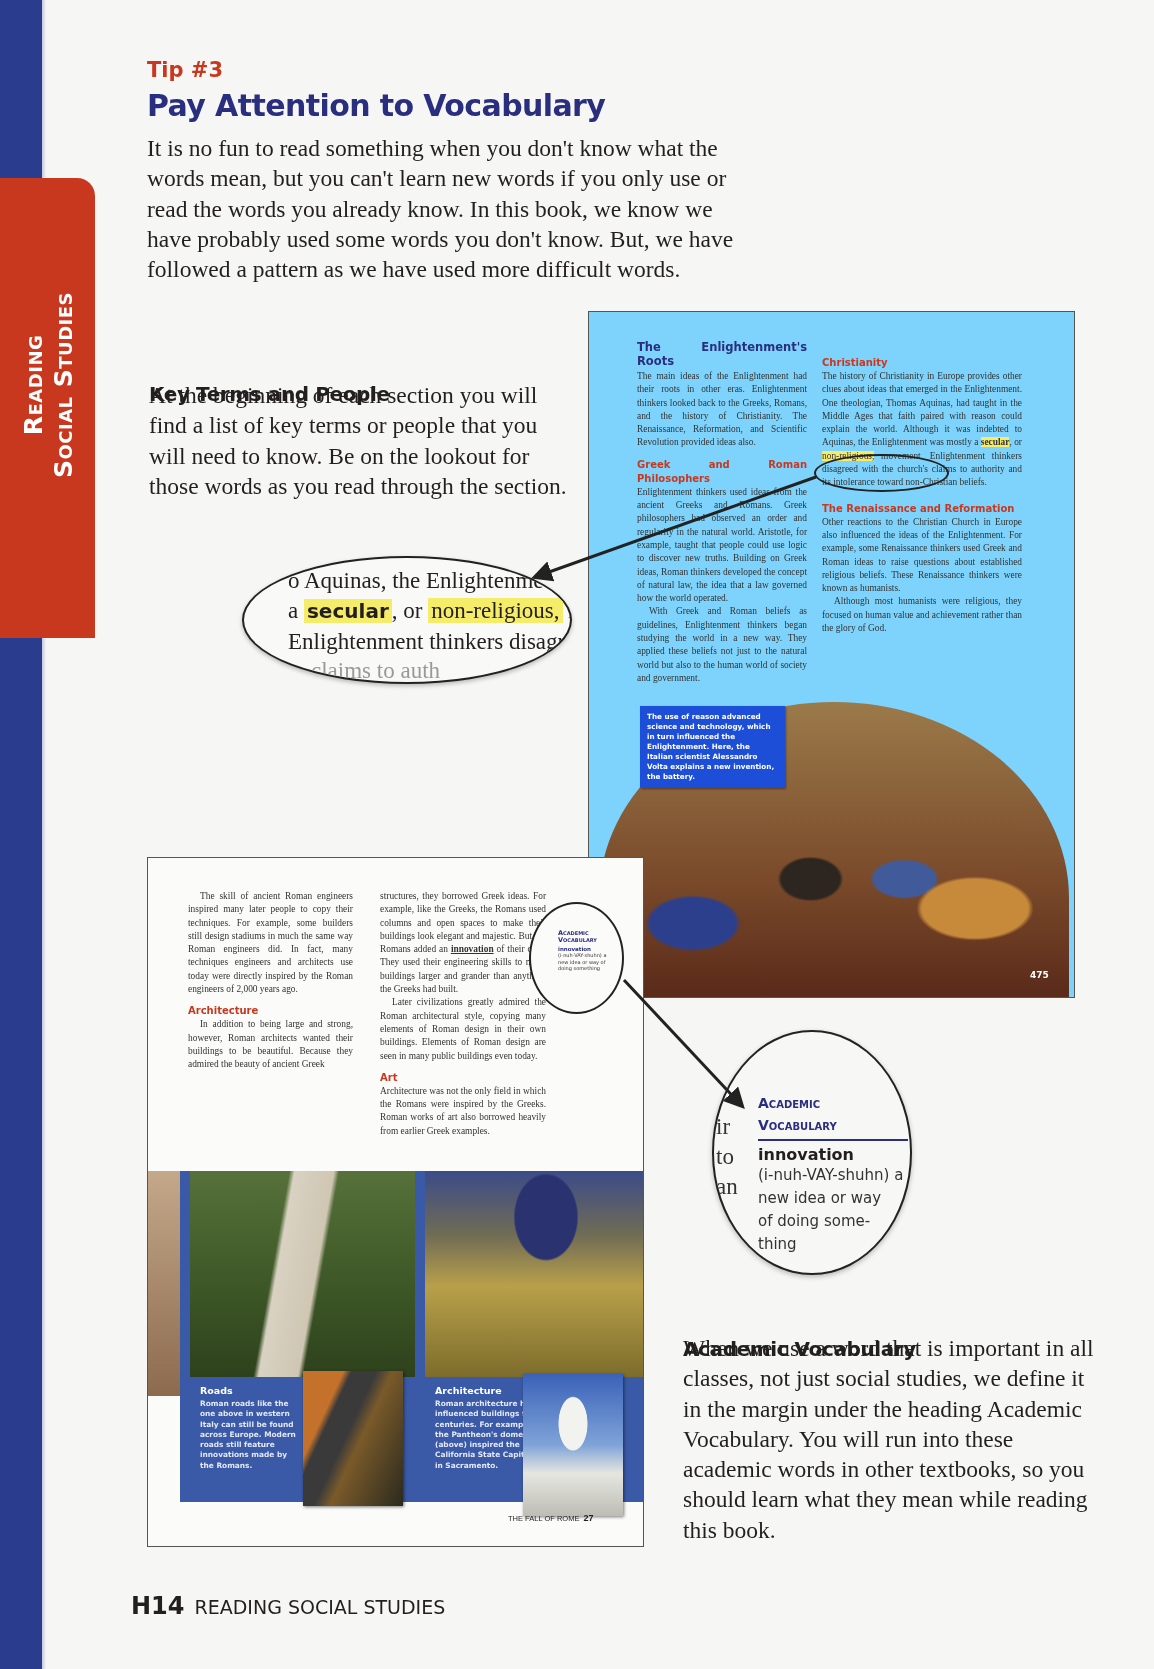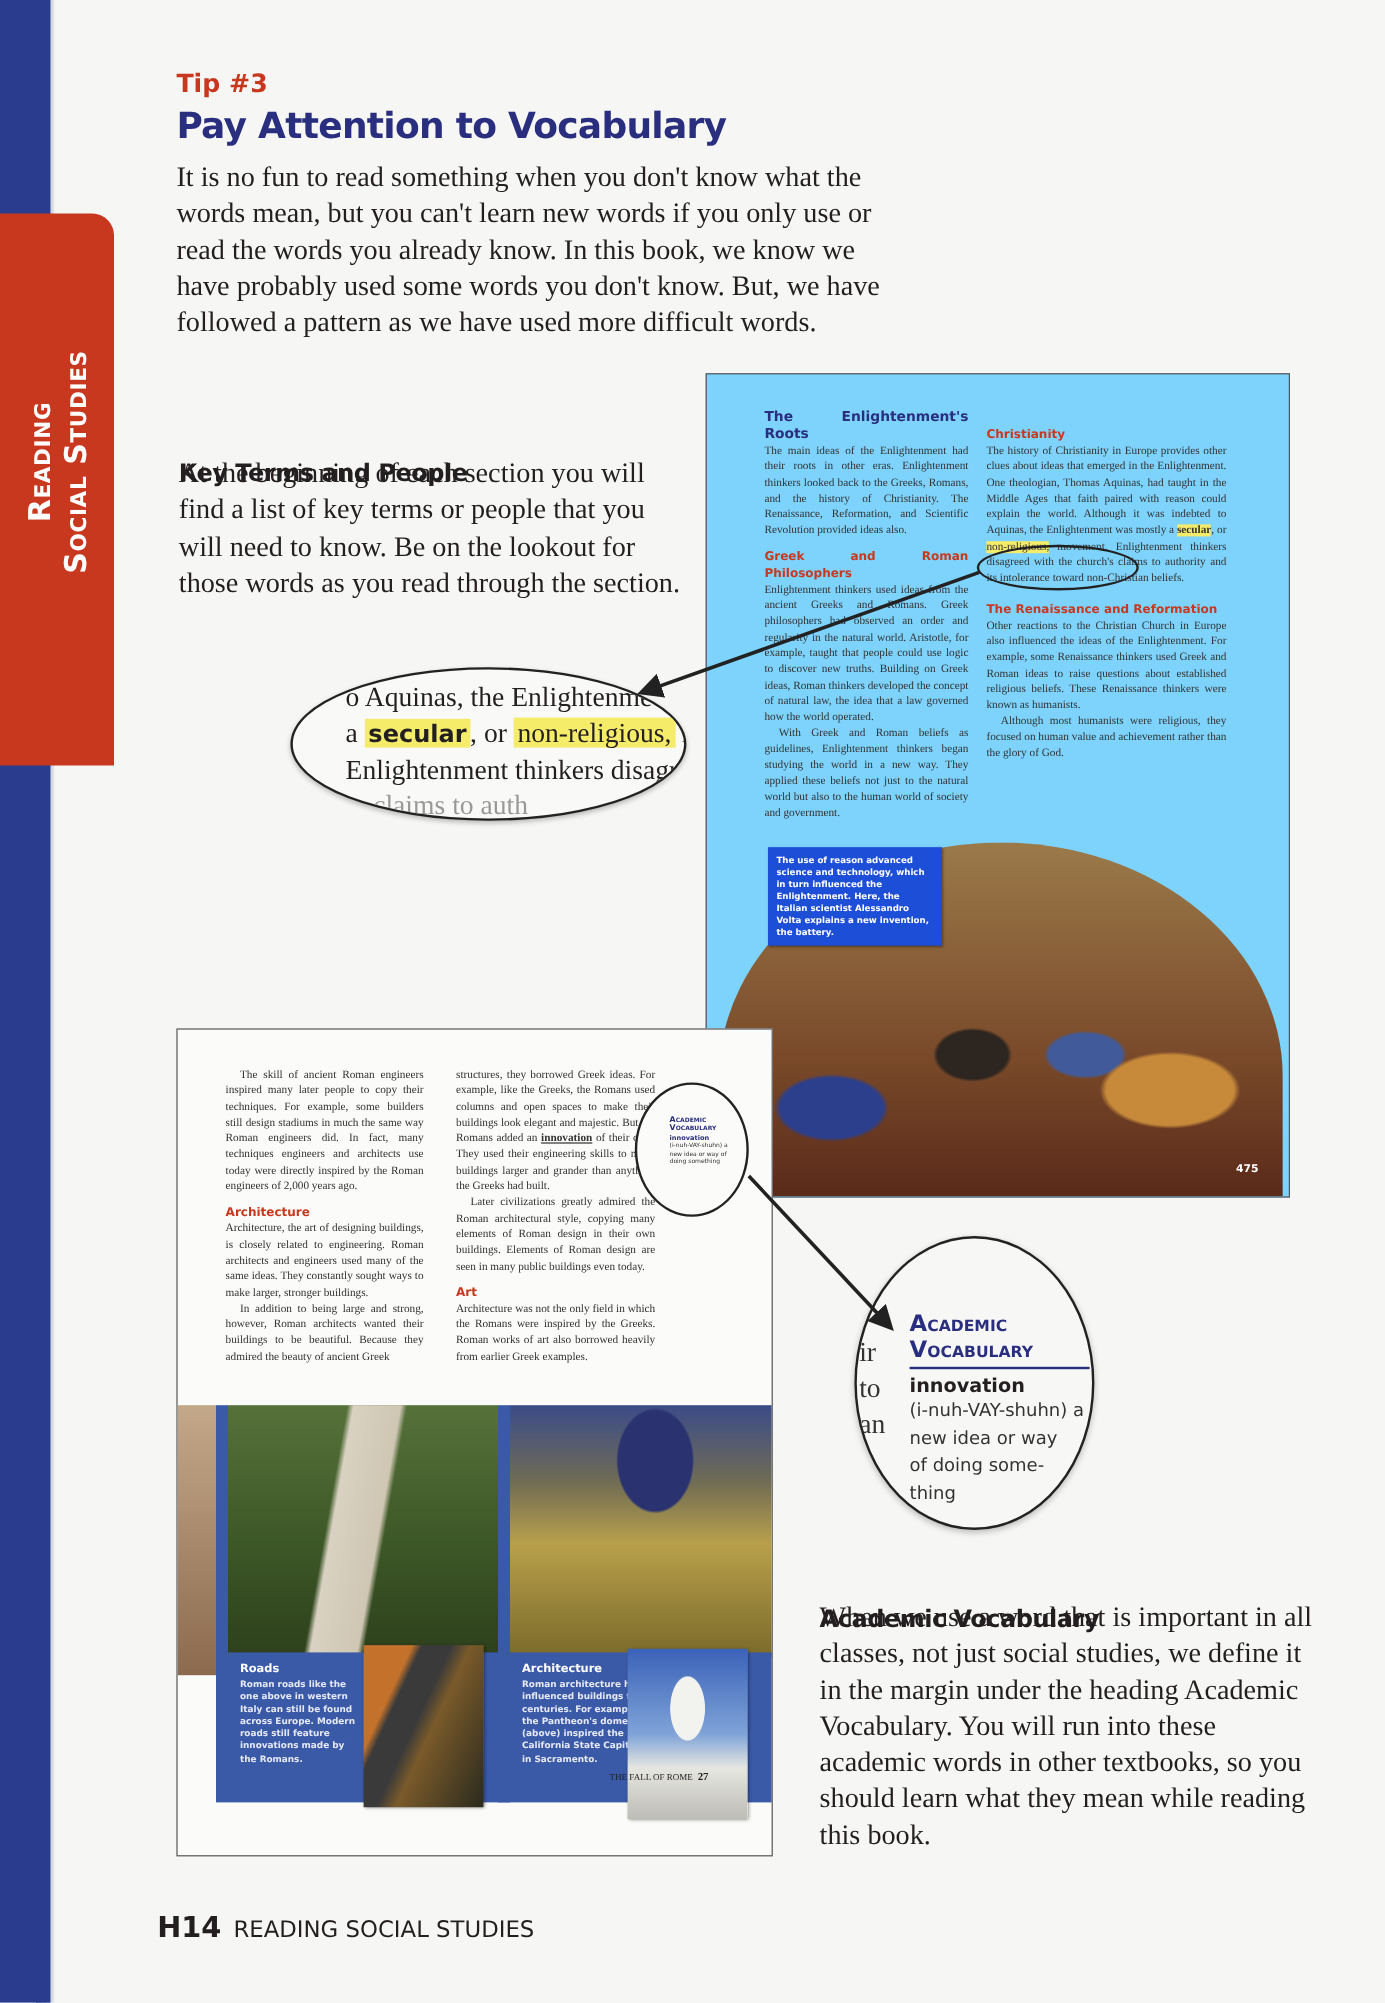--- a/index.html
+++ b/index.html
@@ -68,21 +68,21 @@
       linear-gradient(#3b4c88, #6f6b55 30%, #b8a04a 55%, #7a6a2a); }
   .caption-box { position: absolute; top: 206px; height: 125px; background: #3a5aa8; color: #fff; font-family: "DejaVu Sans", sans-serif; }
   .cap-roads { left: 32px; width: 245px; }
   .cap-arch { left: 267px; width: 230px; }
   .caption-box h5 { font-size: 9.5px; font-weight: bold; margin: 8px 0 3px 20px; }
   .caption-box p { font-size: 7.4px; line-height: 10.3px; font-weight: bold; margin-left: 20px; width: 100px; color: #e6e9f5; }
   .ph-highway { left: 155px; top: 200px; width: 100px; height: 135px; background: linear-gradient(115deg, #c4722b 0 25%, #3a3a3a 30% 45%, #7a5a2a 55%, #2a2a1e); box-shadow: 1px 1px 3px rgba(0,0,0,0.5); }
   .ph-capitol { left: 375px; top: 203px; width: 100px; height: 142px; background:
       radial-gradient(ellipse at 50% 35%, #f2f2ee 0 20%, transparent 21%),
       linear-gradient(#3a62b8, #7fa3d8 50%, #e6e6e0 70%, #bdbdb6); box-shadow: 1px 1px 3px rgba(0,0,0,0.5); }
-  .page-num-left { position: absolute; left: 360px; top: 617px; font-family: Liberation Serif, serif; font-size: 7.5px; color: #231f20; }
+  .page-num-left { position: absolute; left: 360px; top: 655px; font-family: Liberation Sans, sans-serif; font-size: 7.5px; color: #231f20; }
   .page-num-left b { font-size: 9px; margin-left: 4px; }
 
   
   .mini-circle { position: absolute; left: 529px; top: 902px; width: 95px; height: 112px; border: 2px solid #222; border-radius: 50%; background: #fbfbfa; }
   .mini-vocab { position: absolute; left: 558px; top: 930px; width: 55px; font-family: "DejaVu Sans", sans-serif; }
   .mini-vocab .t { color: #2a2e7f; font-size: 6.5px; font-weight: bold; line-height: 7px; font-variant: small-caps; }
   .mini-vocab .w { font-size: 5.5px; font-weight: bold; color: #2a2e7f; margin-top: 2px; }
   .mini-vocab .d { font-size: 5px; line-height: 6.5px; color: #333; }
 
   
@@ -93,21 +93,21 @@
   .oval-big .l3 { top: 71px; }
   .oval-big .l4 { top: 100px; color: #999; }
   .oval-big .secular { font-family: "DejaVu Sans", sans-serif; font-weight: bold; font-size: 20px; background: #f5ec6a; padding: 0 3px; }
   .oval-big .nonrel { background: #f5ec6a; padding: 0 3px; }
 
   .oval-small { position: absolute; left: 814px; top: 454px; width: 135px; height: 38px; border: 2px solid #222; border-radius: 50%; }
 
   .vocab-circle { position: absolute; left: 712px; top: 1030px; width: 200px; height: 245px; border: 2.5px solid #222; border-radius: 50%; background: #f7f7f5; overflow: hidden; box-shadow: 0 2px 5px rgba(0,0,0,0.25); }
   .vc-frag { position: absolute; left: 2px; font-size: 23px; color: #333; }
   .vc-content { position: absolute; left: 44px; top: 60px; width: 160px; font-family: "DejaVu Sans", sans-serif; }
-  .vc-title { color: #2a2e7f; font-weight: bold; font-size: 19px; line-height: 22px; font-variant: small-caps; border-bottom: 2px solid #2a2e7f; padding-bottom: 3px; width: 150px; }
+  .vc-title { color: #2a2e7f; font-weight: bold; font-size: 14px; line-height: 22px; font-variant: small-caps; border-bottom: 2px solid #2a2e7f; padding-bottom: 3px; width: 150px; }
   .vc-word { font-weight: bold; font-size: 16px; margin-top: 4px; }
   .vc-def { font-size: 15px; line-height: 23px; color: #333; }
 
   svg.arrows { position: absolute; left: 0; top: 0; }
 </style>
 </head>
 <body>
 
 <div class="spine"></div>
 <div class="red-tab"></div>
@@ -143,21 +143,20 @@
   <div class="painting"></div>
 </div>
 <div class="painting-label">The use of reason advanced science and technology, which in turn influenced the Enlightenment. Here, the Italian scientist Alessandro Volta explains a new invention, the battery.</div>
 <div class="page-num-right">475</div>
 <div class="oval-small"></div>
 
 <div class="book-left">
   <div class="col lcol1">
     <p class="indent">The skill of ancient Roman engineers inspired many later people to copy their techniques. For example, some builders still design stadiums in much the same way Roman engineers did. In fact, many techniques engineers and architects use today were directly inspired by the Roman engineers of 2,000 years ago.</p>
     <h4 class="red">Architecture</h4>
-    <p>Architecture, the art of designing buildings, is closely related to engineering. Roman architects and engineers used many of the same ideas. They constantly sought ways to make larger, stronger buildings.</p>
     <p class="indent">In addition to being large and strong, however, Roman architects wanted their buildings to be beautiful. Because they admired the beauty of ancient Greek</p>
   </div>
   <div class="col lcol2">
     <p><span>structures, they borrowed Greek ideas. For example, like the Greeks, the Romans used columns and open spaces to make their buildings look elegant and majestic. But the Romans added an </span><span class="underline">innovation</span><span> of their own. They used their engineering skills to make buildings larger and grander than anything the Greeks had built.</span></p>
     <p class="indent">Later civilizations greatly admired the Roman architectural style, copying many elements of Roman design in their own buildings. Elements of Roman design are seen in many public buildings even today.</p>
     <h4 class="red">Art</h4>
     <p>Architecture was not the only field in which the Romans were inspired by the Greeks. Roman works of art also borrowed heavily from earlier Greek examples.</p>
   </div>
 
   <div class="photo-strip">

